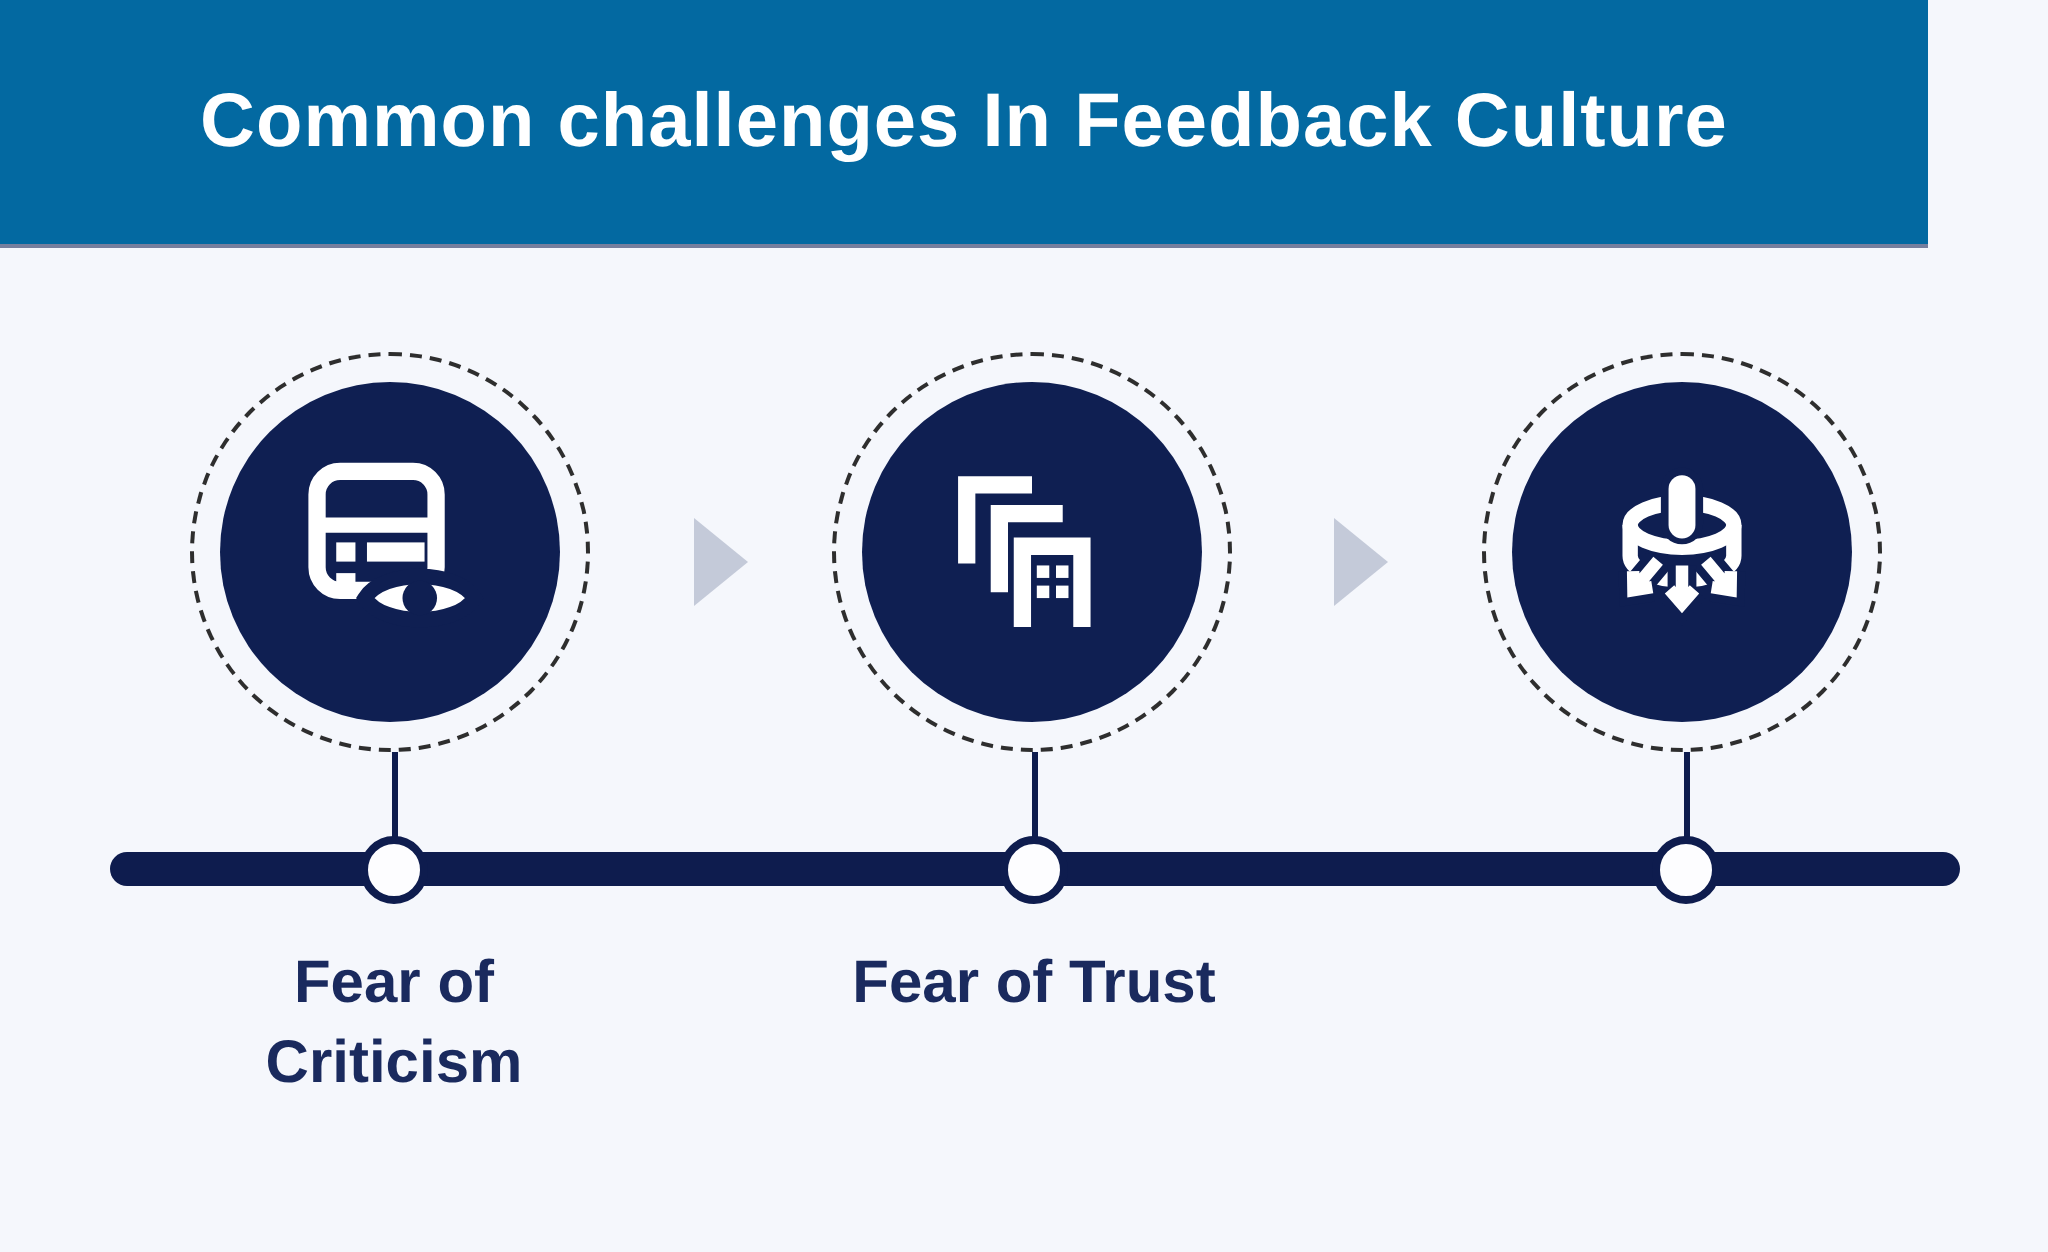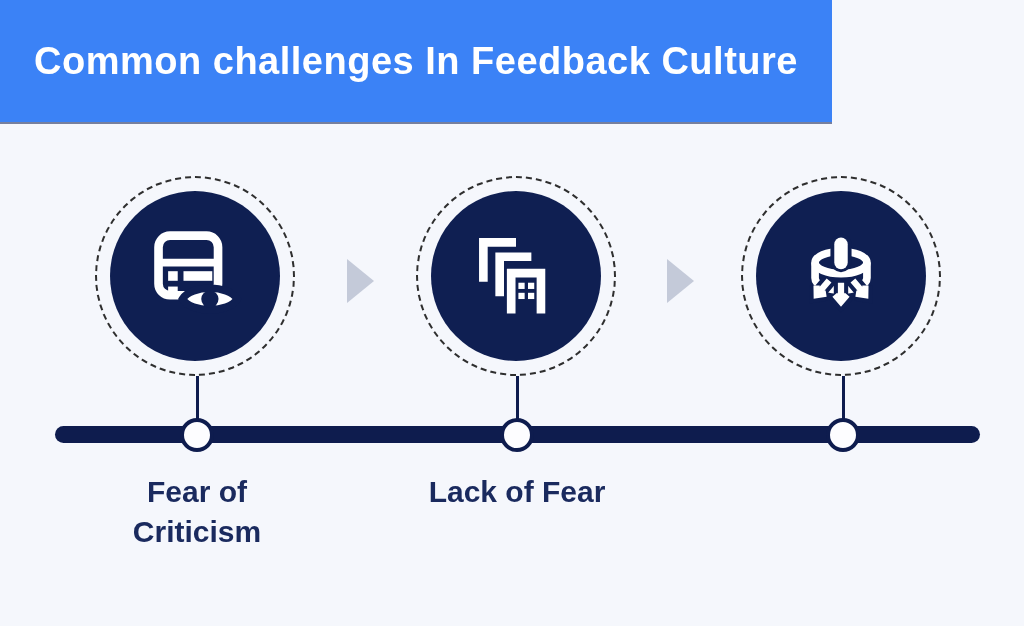--- a/index.html
+++ b/index.html
@@ -2,22 +2,22 @@
 <html><head>
 <meta charset="utf-8">
 <style>
   html,body{margin:0;padding:0;background:#e9ecf4;}
   .frame{
     position:relative;width:1024px;height:626px;overflow:hidden;
     background:#f5f7fc;font-family:"Liberation Sans",sans-serif;
   }
   
   .header{
-    position:absolute;top:0;left:0;width:832px;height:122px;
-    background:#3b82f6;border-bottom:2px solid #767f9e;
+    position:absolute;top:0;left:0;width:964px;height:122px;
+    background:#0369a1;border-bottom:2px solid #767f9e;
     display:flex;align-items:center;justify-content:center;
   }
   .title{
     color:#ffffff;font-size:38px;font-weight:bold;letter-spacing:.5px;
   }
   
   .ring{
     position:absolute;width:200px;height:200px;border-radius:50%;
     border:2.5px dashed #2e2e2e;
     display:flex;align-items:center;justify-content:center;box-sizing:border-box;
@@ -135,15 +135,15 @@
   <div class="connector c1"></div>
   <div class="connector c2"></div>
   <div class="connector c3"></div>
 
   <div class="bar"></div>
   <div class="node n1"></div>
   <div class="node n2"></div>
   <div class="node n3"></div>
 
   <div class="lbl l1">Fear of Criticism</div>
-  <div class="lbl l2">Lack of Fear</div>
+  <div class="lbl l2">Fear of Trust</div>
 
 </div>
 
 </body></html>

